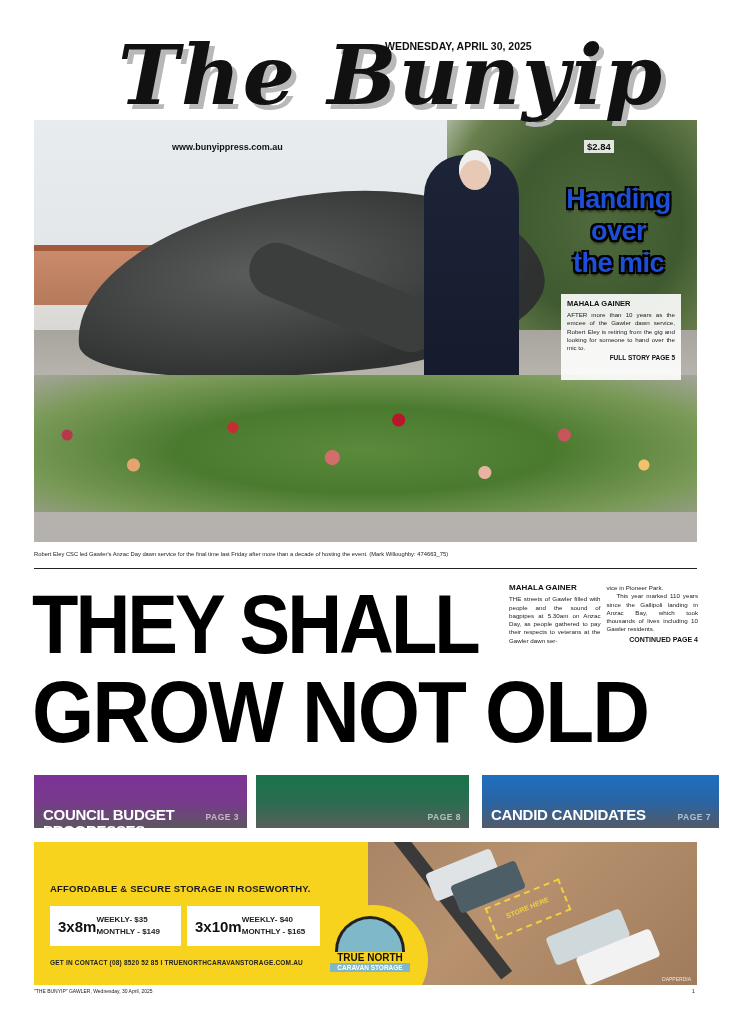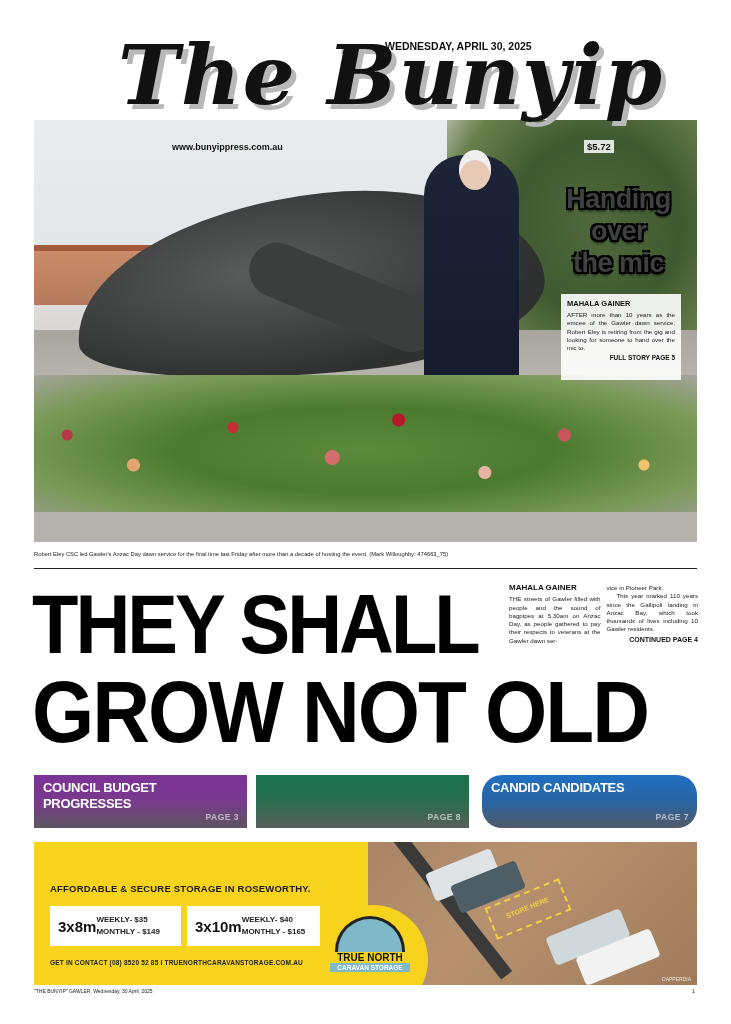--- a/index.html
+++ b/index.html
@@ -28,46 +28,46 @@
       radial-gradient(circle at 15% 60%, #e3a46f 0 6px, transparent 7px),
       radial-gradient(circle at 30% 35%, #c42d31 0 5px, transparent 6px),
       radial-gradient(circle at 45% 55%, #d36d6d 0 7px, transparent 8px),
       radial-gradient(circle at 55% 30%, #b7162b 0 6px, transparent 7px),
       radial-gradient(circle at 68% 65%, #e8b3a2 0 6px, transparent 7px),
       radial-gradient(circle at 80% 40%, #c9545b 0 6px, transparent 7px),
       radial-gradient(circle at 92% 60%, #f0c26b 0 5px, transparent 6px),
       radial-gradient(ellipse at 50% 50%, #5b8a3c 0%, #4a7a2e 40%, #7a9a58 75%, rgba(160,160,150,0.8) 100%); }
   .photo .pavement { position: absolute; left: 0; bottom: 0; width: 100%; height: 30px; background: #b5b2ad; }
 
-  .story-head { left: 556px; top: 183px; width: 125px; text-align: center; font-weight: bold; font-size: 27px; line-height: 32px; color: #404040; z-index: 6;
+  .story-head { left: 556px; top: 183px; width: 125px; text-align: center; font-weight: bold; font-size: 27px; line-height: 32px; color: #1d4ed8; z-index: 6;
     text-shadow: -2px -2px 0 #000, 2px -2px 0 #000, -2px 2px 0 #000, 2px 2px 0 #000, 0 3px 3px #000; letter-spacing: -0.5px; }
   .teaser-box { left: 561px; top: 294px; width: 120px; height: 86px; background: rgba(255,255,255,0.9); padding: 5px 6px; z-index: 6; }
   .teaser-byline { font-size: 7.5px; font-weight: bold; color: #111; margin-bottom: 3px; }
   .teaser-text { font-size: 6.2px; line-height: 8.3px; color: #222; text-align: justify; }
   .teaser-link { font-size: 6.5px; font-weight: bold; color: #111; text-align: right; margin-top: 2px; }
 
   .caption { left: 34px; top: 551px; width: 663px; font-size: 5.8px; color: #222; white-space: nowrap; }
   .rule { left: 34px; top: 568px; width: 663px; height: 1px; background: #222; }
 
   
   .headline { left: 32px; top: 580px; width: 470px; font-family: "Liberation Sans", sans-serif; font-weight: bold; font-size: 76px; line-height: 80px; color: #000; letter-spacing: -3px; transform: scaleY(1.1); transform-origin: top left; white-space: nowrap; }
   .headline .l2 { font-size: 80px; letter-spacing: -2px; }
   .lead { left: 509px; top: 584px; width: 189px; display: flex; gap: 6px; font-size: 6.2px; line-height: 8.3px; color: #222; }
   .lead .col { width: 92px; text-align: justify; }
   .lead .byline { font-size: 8px; font-weight: bold; color: #111; margin-bottom: 3px; }
   .lead .para2 { text-indent: 10px; }
   .lead .cont { font-size: 7px; font-weight: bold; text-align: right; color: #111; margin-top: 2px; }
 
   
   .promo { top: 775px; width: 213px; height: 53px; padding: 5px 9px; color: #fff; }
-  .promo .ptitle { font-weight: bold; font-size: 13px; line-height: 16px; letter-spacing: -0.3px; }
+  .promo .ptitle { font-weight: bold; font-size: 15px; line-height: 16px; letter-spacing: -0.3px; margin-top: 27px; }
   .promo .ppage { position: absolute; right: 8px; bottom: 6px; font-size: 8.5px; font-weight: bold; color: rgba(255,255,255,0.6); letter-spacing: 0.5px; }
   .promo-1 { left: 34px; background: linear-gradient(#7c3296 0%, #783a8d 50%, #5c5660 100%); }
   .promo-2 { left: 256px; background: linear-gradient(#19734a 0%, #2a6d50 50%, #57605b 100%); }
-  .promo-3 { left: 482px; width: 215px; background: linear-gradient(#1f6fc2 0%, #2a64a3 50%, #515a68 100%); border-radius: 20px; }
+  .promo-3 { left: 482px; width: 237px; background: linear-gradient(#1f6fc2 0%, #2a64a3 50%, #515a68 100%); }
 
   
   .ad { left: 34px; top: 842px; width: 663px; height: 143px; background: #f7d31d; overflow: hidden; }
   .ad-title { position: absolute; left: 16px; top: 19px; font-size: 15.5px; font-weight: bold; color: #1a1a1a; letter-spacing: -0.2px; }
   .ad-sub { position: absolute; left: 16px; top: 41px; font-size: 9.5px; font-weight: bold; color: #1a1a1a; letter-spacing: 0.2px; }
   .price-box { position: absolute; top: 64px; height: 40px; background: #fff; display: flex; align-items: center; padding: 0 8px; gap: 0; }
   .price-box .size { font-size: 15px; font-weight: bold; color: #111; }
   .price-box .rates { font-size: 8px; line-height: 12px; font-weight: bold; color: #222; }
   .pb1 { left: 16px; width: 131px; }
   .pb2 { left: 153px; width: 133px; }
@@ -102,21 +102,21 @@
   <div class="trees"></div>
   <div class="building"></div>
   <div class="ground"></div>
   <div class="hand"></div>
   <div class="finger"></div>
   <div class="man"></div>
   <div class="head"></div>
   <div class="wreaths"></div>
   <div class="pavement"></div>
 </div>
-<div class="abs price">$5.72</div>
+<div class="abs price">$2.84</div>
 
 <div class="abs story-head">
   <div>Handing</div>
   <div>over</div>
   <div>the mic</div>
 </div>
 <div class="abs teaser-box">
   <div class="teaser-byline">MAHALA GAINER</div>
   <div class="teaser-text">AFTER more than 10 years as the emcee of the Gawler dawn service, Robert Eley is retiring from the gig and looking for someone to hand over the mic to.</div>
   <div class="teaser-link">FULL STORY PAGE 5</div>

